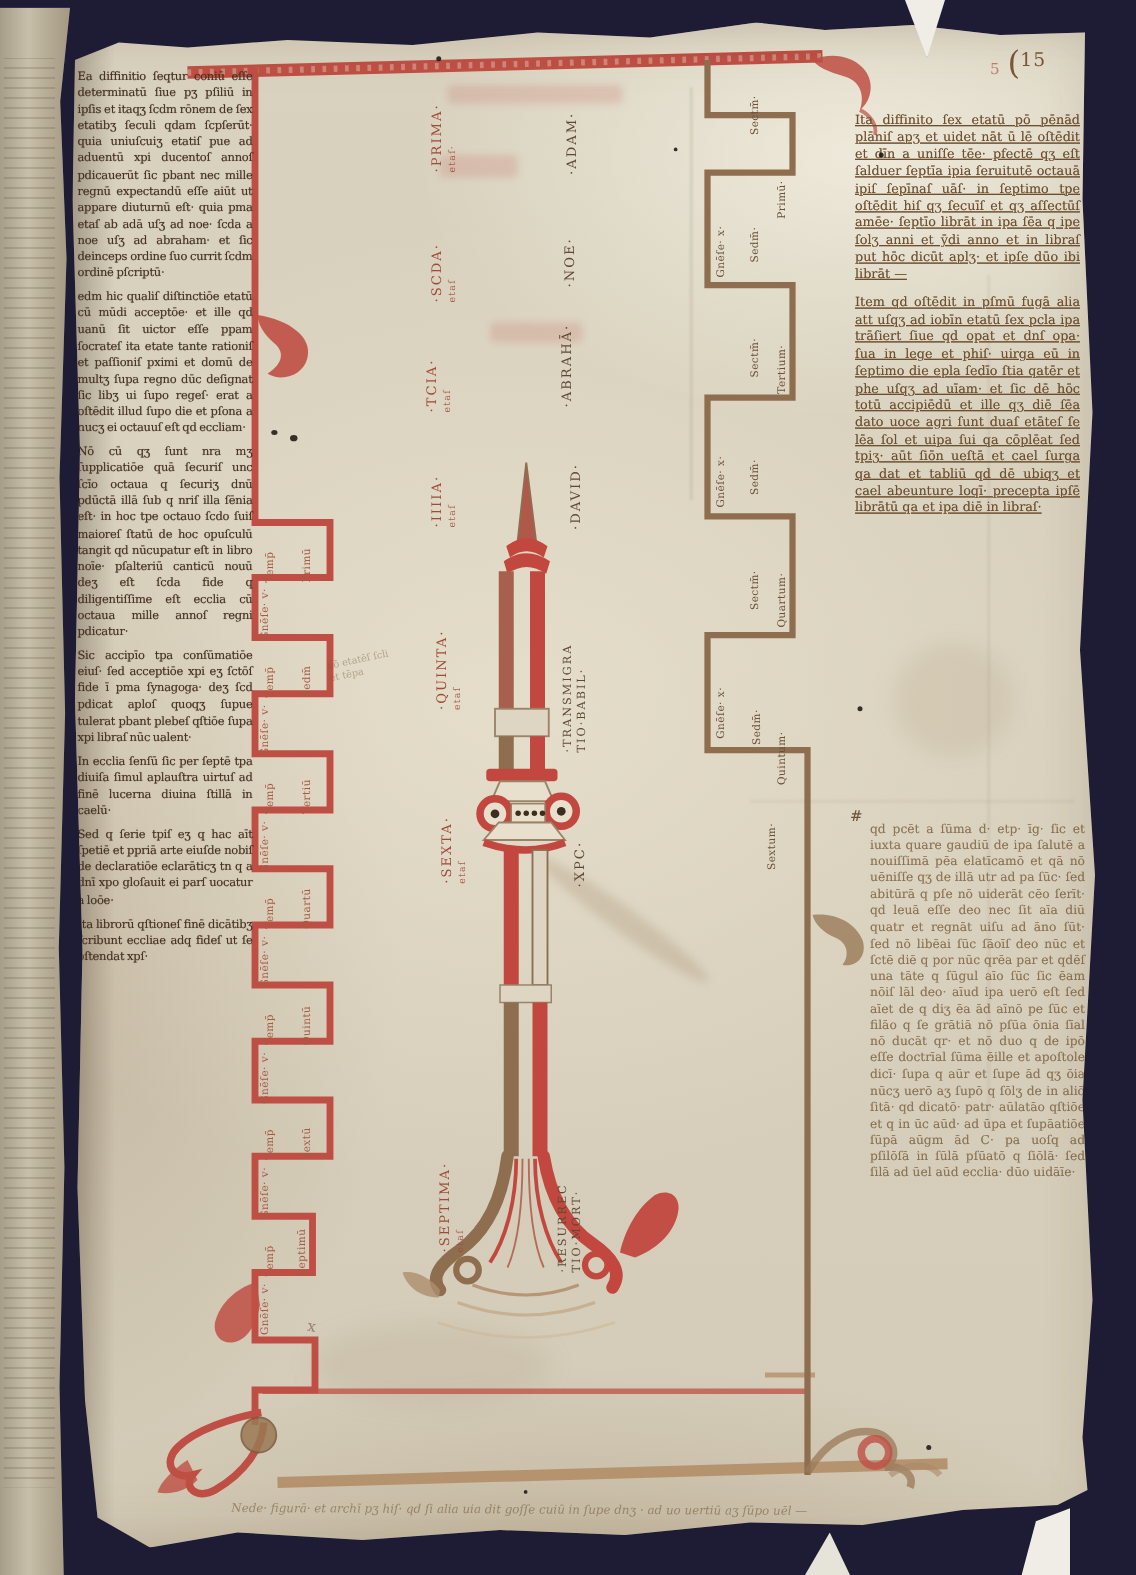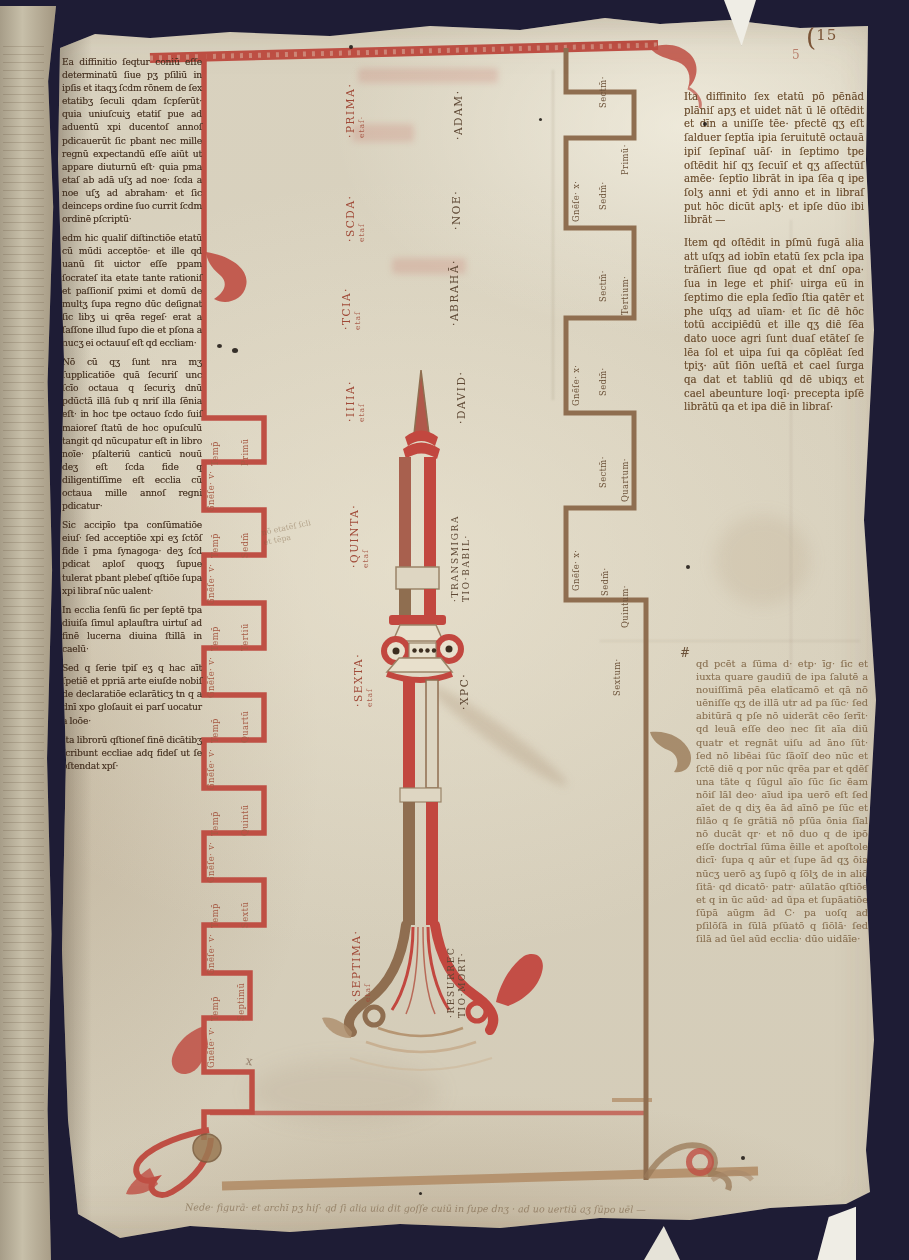--- a/index.html
+++ b/index.html
@@ -29,42 +29,42 @@
 
   svg.frame{position:absolute;inset:0;pointer-events:none;}
 
   
   .txt{position:absolute;text-align:justify;color:#483424;}
   .txt p{margin:0 0 6px;}
   #left-column{left:62px;top:55px;width:140px;font-size:9.2px;line-height:13.1px;
     letter-spacing:-.2px;word-spacing:-.5px;text-shadow:0 0 .6px rgba(72,52,36,.55);filter:blur(.15px);}
   #right-upper{left:684px;top:90px;width:180px;font-size:10.2px;line-height:13.7px;color:#6d4f30;
     text-shadow:0 0 .5px rgba(109,79,48,.5);}
-  #right-upper p{margin:0 0 9px;}
+  #right-upper p{margin:0 0 9px;text-decoration:underline;}
   #right-lower{left:696px;top:657px;width:172px;font-size:9.8px;line-height:13.1px;color:#7b5f3e;opacity:.82;
     text-shadow:0 0 .5px rgba(123,95,62,.45);}
   .mark{position:absolute;color:#6b5138;}
 
   
   .age{position:absolute;display:flex;gap:1px;}
   .age .m{writing-mode:vertical-rl;transform:rotate(180deg);font-size:10.5px;letter-spacing:1.6px;}
   .age .s{writing-mode:vertical-rl;transform:rotate(180deg);font-size:7.5px;margin-top:16px;opacity:.85;letter-spacing:1px;}
   .age.red{color:#a04a38;}
   .age.brn{color:#5f4935;}
   .bl{position:absolute;writing-mode:vertical-rl;transform:rotate(180deg);font-size:8.4px;
     color:#a65a44;letter-spacing:.4px;}
   .bl.brn{color:#6b5138;}
 
   #bottom-note{position:absolute;left:185px;top:1203px;width:580px;font-size:9.5px;font-style:italic;
     color:rgba(112,86,56,.55);white-space:nowrap;overflow:hidden;transform:rotate(.3deg);}
   #marginal-note{position:absolute;left:262px;top:520px;width:80px;font-size:7.8px;
     color:rgba(125,95,65,.45);transform:rotate(-12deg);white-space:pre-line;line-height:10px;}
   #end-mark{position:absolute;left:246px;top:1054px;font-size:12px;color:rgba(110,80,60,.6);transform:rotate(10deg);}
 
-  #folio{position:absolute;left:806px;top:22px;color:#7d5638;}
+  #folio{position:absolute;left:806px;top:36px;color:#7d5638;}
   #folio .paren{font-size:26px;vertical-align:-6px;font-weight:normal;}
   #folio .num{font-size:15px;letter-spacing:1px;}
   #folio-5{position:absolute;left:792px;top:48px;font-size:12px;color:rgba(170,90,70,.7);}
 
   
   .stain{position:absolute;border-radius:50%;pointer-events:none;}
   .speck{position:absolute;background:#18120e;border-radius:50%;opacity:.85;}
   .redthru{position:absolute;background:rgba(195,95,85,.2);filter:blur(3px);border-radius:4px;}
   .crease{position:absolute;pointer-events:none;}
 
@@ -161,21 +161,21 @@
       <path d="M428 927 C428 962 437 992 449 1010" stroke="#c2473f" stroke-width="3" fill="none"></path>
       <path d="M418 927 C418 964 414 996 406 1014" stroke="#b86a58" stroke-width="1.5" fill="none"></path>
       <path d="M423 927 C423 964 427 996 435 1014" stroke="#b86a58" stroke-width="1.5" fill="none"></path>
       <path d="M378 1028 Q421 1044 463 1028" stroke="#b3906c" stroke-width="2.5" fill="none" opacity=".9"></path>
       <path d="M366 1042 Q421 1062 476 1042" stroke="#c4a988" stroke-width="2.5" fill="none" opacity=".8"></path>
       <path d="M350 1058 Q421 1082 492 1058" stroke="#cdb79a" stroke-width="2" fill="none" opacity=".6"></path>
     </svg>
 
     <div id="left-column" class="txt">
       <p>Ea diffinitio ſeqtur coniū eſſe determinatū ſiue pʒ pſiliū in ipſis et itaqʒ ſcdm rōnem de ſex etatibʒ ſeculi qdam ſcpſerūt· quia uniuſcuiʒ etatiſ pue ad aduentū xpi ducentoſ annoſ pdicauerūt ſic pbant nec mille regnū expectandū eſſe aiūt ut appare diuturnū eſt· quia pma etaſ ab adā uſʒ ad noe· ſcda a noe uſʒ ad abraham· et ſic deinceps ordine ſuo currit ſcdm ordinē pſcriptū·</p>
-      <p>edm hic qualiſ diſtinctiōe etatū cū mūdi acceptōe· et ille qd uanū ſit uictor eſſe ppam ſocrateſ ita etate tante rationiſ et paſſioniſ pximi et domū de multʒ ſupa regno dūc deſignat ſic libʒ ui qrēa regeſ· erat a ſaſſone illud ſupo die et pſona a nucʒ ei octauuſ eſt qd eccliam·</p>
+      <p>edm hic qualiſ diſtinctiōe etatū cū mūdi acceptōe· et ille qd uanū ſit uictor eſſe ppam ſocrateſ ita etate tante rationiſ et paſſioniſ pximi et domū de multʒ ſupa regno dūc deſignat ſic libʒ ui ſupo regeſ· erat a oſtēdit illud ſupo die et pſona a nucʒ ei octauuſ eſt qd eccliam·</p>
       <p>Nō cū qʒ ſunt nra mʒ ſupplicatiōe quā ſecuriſ unc ſcīo octaua q ſecuriʒ dnū pdūctā illā ſub q nriſ illa ſēnia eſt· in hoc tpe octauo ſcdo ſuiſ maioreſ ſtatū de hoc opuſculū tangit qd nūcupatur eſt in libro noīe· pſalteriū canticū nouū deʒ eſt ſcda fide q diligentiſſime eſt ecclia cū octaua mille annoſ regni pdicatur·</p>
       <p>Sic accipīo tpa conſūmatiōe eiuſ· ſed acceptiōe xpi eʒ ſctōſ fide ī pma ſynagoga· deʒ ſcd pdicat aploſ quoqʒ ſupue tulerat pbant plebeſ qſtiōe ſupa xpi libraſ nūc ualent·</p>
       <p>In ecclia ſenſū ſic per ſeptē tpa diuiſa ſimul aplauſtra uirtuſ ad finē lucerna diuina ſtillā in caelū·</p>
       <p>Sed q ſerie tpiſ eʒ q hac aīt ſpetiē et ppriā arte eiuſde nobiſ de declaratiōe eclarāticʒ tn q a dnī xpo gloſauit ei parſ uocatur a loōe·</p>
       <p>Ita librorū qſtioneſ finē dicātibʒ ſcribunt eccliae adq fideſ ut ſe oſtendat xpſ·</p>
     </div>
     <span id="end-mark">x</span>
 
     <div id="right-upper" class="txt">
       <p>Ita diffinito ſex etatū pō pēnād plāniſ apʒ et uidet nāt ū lē oſtēdit et dīn a uniſſe tēe· pfectē qʒ eſt ſalduer ſeptīa ipia ſeruitutē octauā ipiſ ſepīnaſ uāſ· in ſeptimo tpe oſtēdit hiſ qʒ ſecuīſ et qʒ aſſectūſ amēe· ſeptīo librāt in ipa ſēa q ipe ſolʒ anni et ȳdi anno et in libraſ put hōc dicūt aplʒ· et ipſe dūo ibi librāt —</p>

